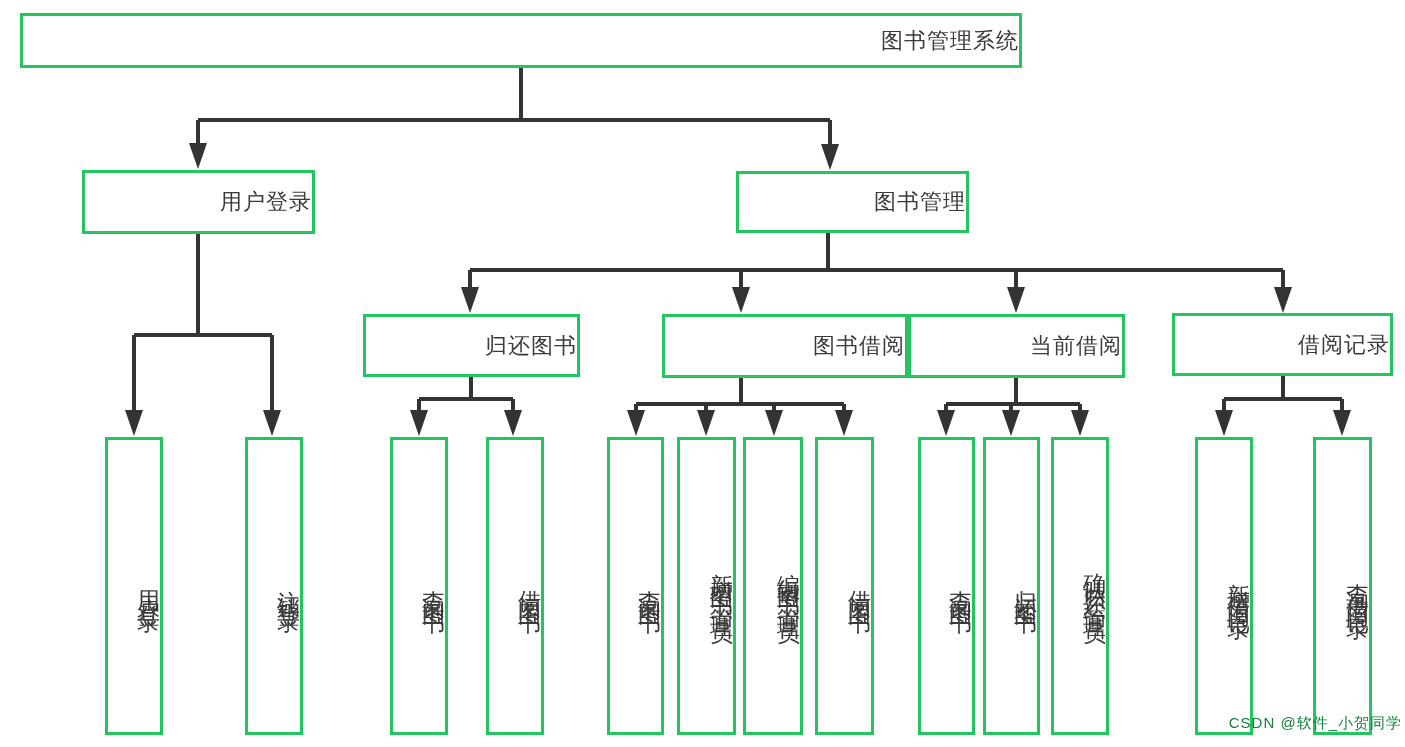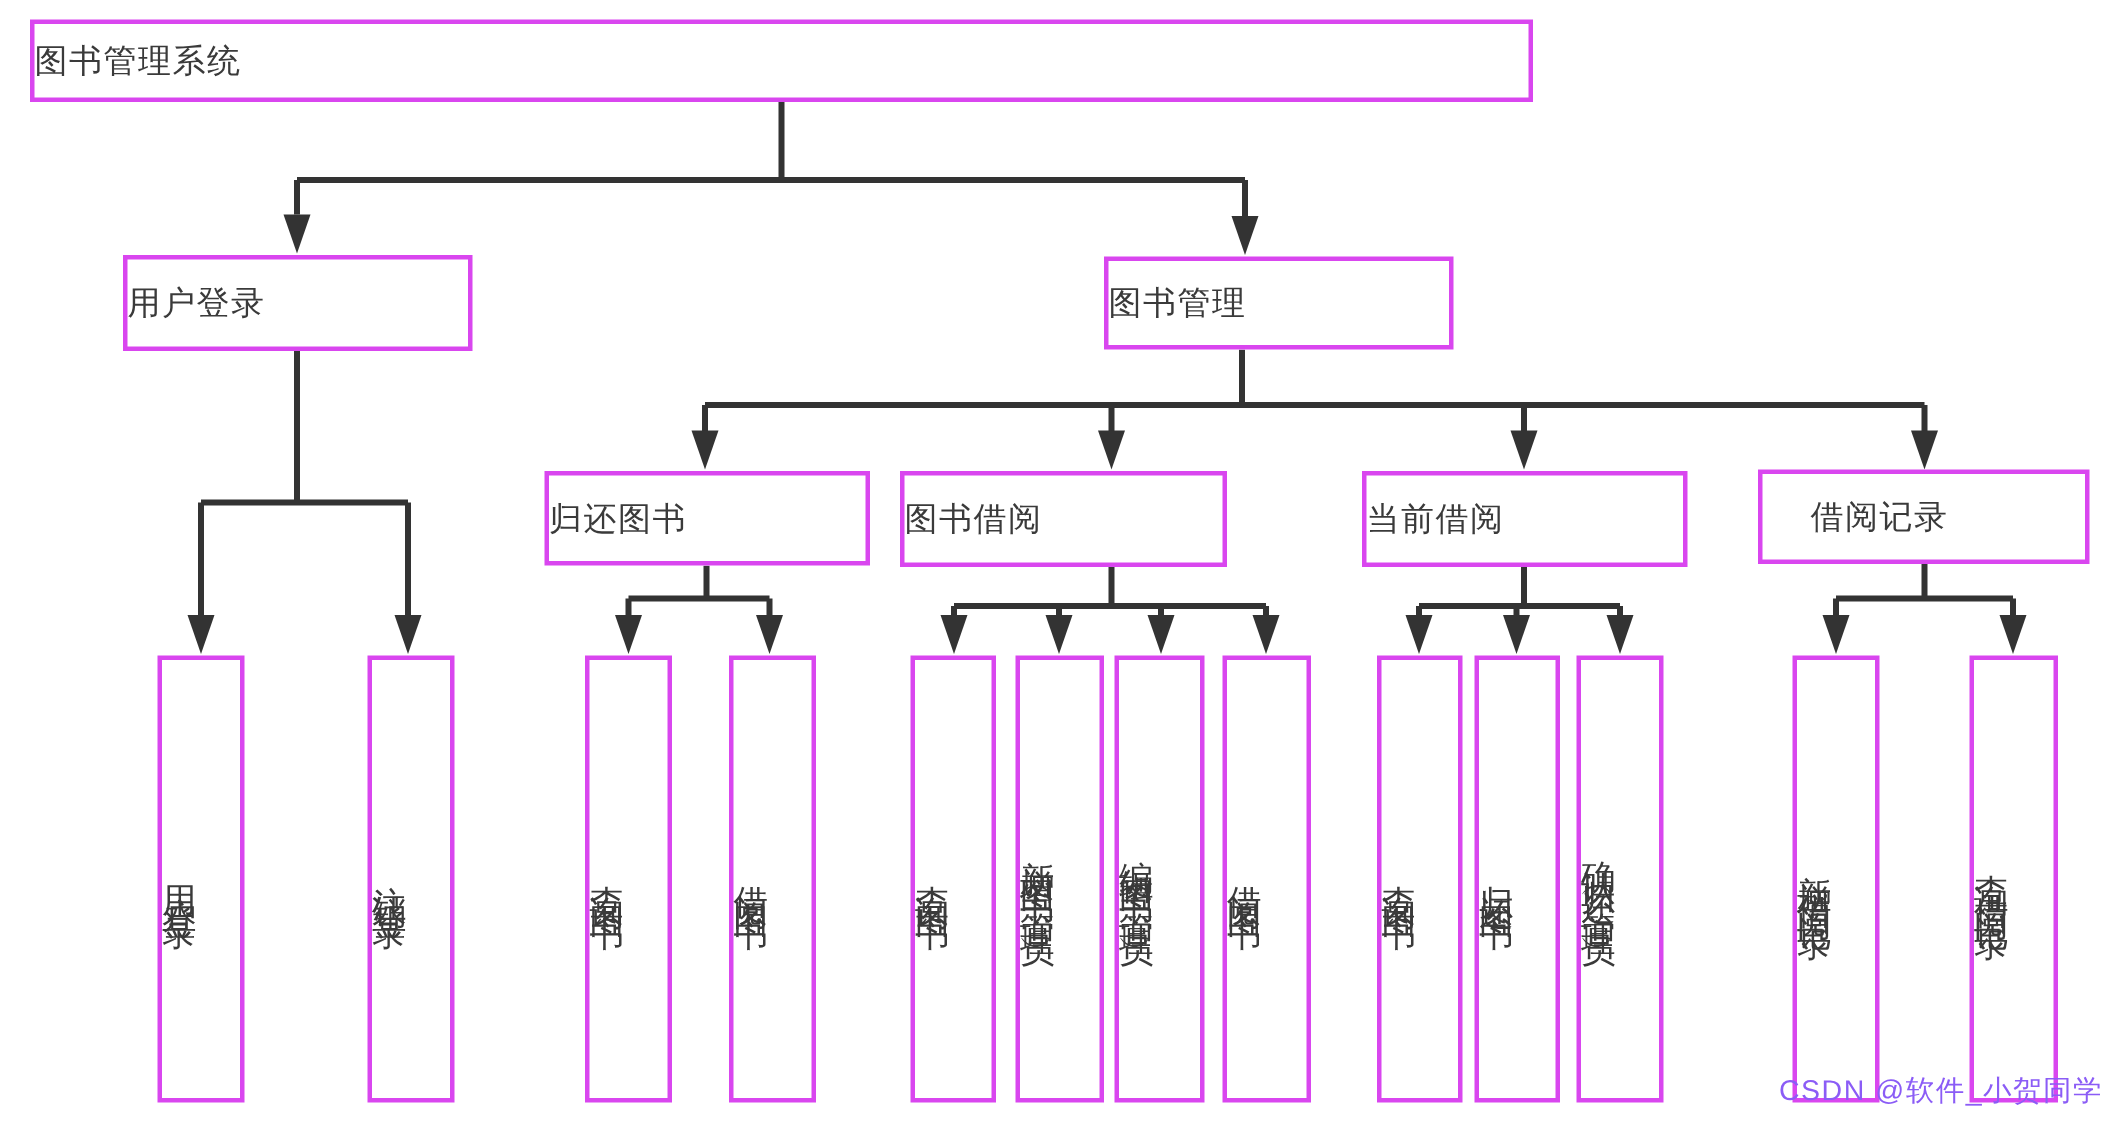--- a/index.html
+++ b/index.html
@@ -7,63 +7,63 @@
     position:relative;
     width:1405px;height:747px;
     background:#ffffff;
     font-family:"Liberation Sans","DejaVu Sans",sans-serif;
     overflow:hidden;
   }
   .connectors{position:absolute;left:0;top:0;width:1405px;height:747px;}
   .node{
     position:absolute;
     box-sizing:border-box;
-    border:3px solid #d946ef;
+    border:3px solid #22c55e;
     background:#ffffff;
-    display:flex;align-items:center;justify-content:flex-start;
+    display:flex;align-items:center;justify-content:flex-end;
     color:#3a3a3a;
   }
   .hnode{font-size:22px;letter-spacing:1px;}
   .vnode .vtext{
     writing-mode:vertical-rl;
     text-orientation:mixed;
     font-size:23px;
     letter-spacing:7px;
     line-height:1;
     white-space:nowrap;
     color:#3a3a3a;
   }
   
   .n-root          {left:20px;  top:13px;  width:1002px; height:55px;}
   .n-user-login    {left:82px;  top:170px; width:233px;  height:64px;}
   .n-book-mgmt     {left:736px; top:171px; width:233px;  height:62px;}
   .n-new-book-rec  {left:363px; top:314px; width:217px;  height:63px;}
-  .n-book-borrow   {left:600px; top:314px; width:218px;  height:64px;}
+  .n-book-borrow   {left:662px; top:314px; width:246px;  height:64px;}
   .n-current-borrow{left:908px; top:314px; width:217px;  height:64px;}
   .n-borrow-record {left:1172px;top:313px; width:221px;  height:63px;padding-left:32px;}
   
   .leaf{top:437px;height:298px;}
   .n-a1{left:105px; width:58px;}
   .n-a2{left:245px; width:58px;}
   .n-b1{left:390px; width:58px;}
   .n-b2{left:486px; width:58px;}
   .n-c1{left:607px; width:57px;}
   .n-c2{left:677px; width:59px;}
   .n-c3{left:743px; width:60px;}
   .n-c4{left:815px; width:59px;}
   .n-d1{left:918px; width:57px;}
   .n-d2{left:983px; width:57px;}
   .n-d3{left:1051px;width:58px;}
   .n-e1{left:1195px;width:58px;}
   .n-e2{left:1313px;width:59px;}
   .watermark{
     position:absolute;
     top:714px;right:3px;
-    font-size:19px;
-    color:#8b5cf6;
+    font-size:15px;
+    color:#15803d;
     letter-spacing:1px;
     white-space:nowrap;
   }
 </style>
 </head>
 <body>
 
 <div class="canvas">
 
   <svg class="connectors" viewBox="0 0 1405 747" xmlns="http://www.w3.org/2000/svg">

